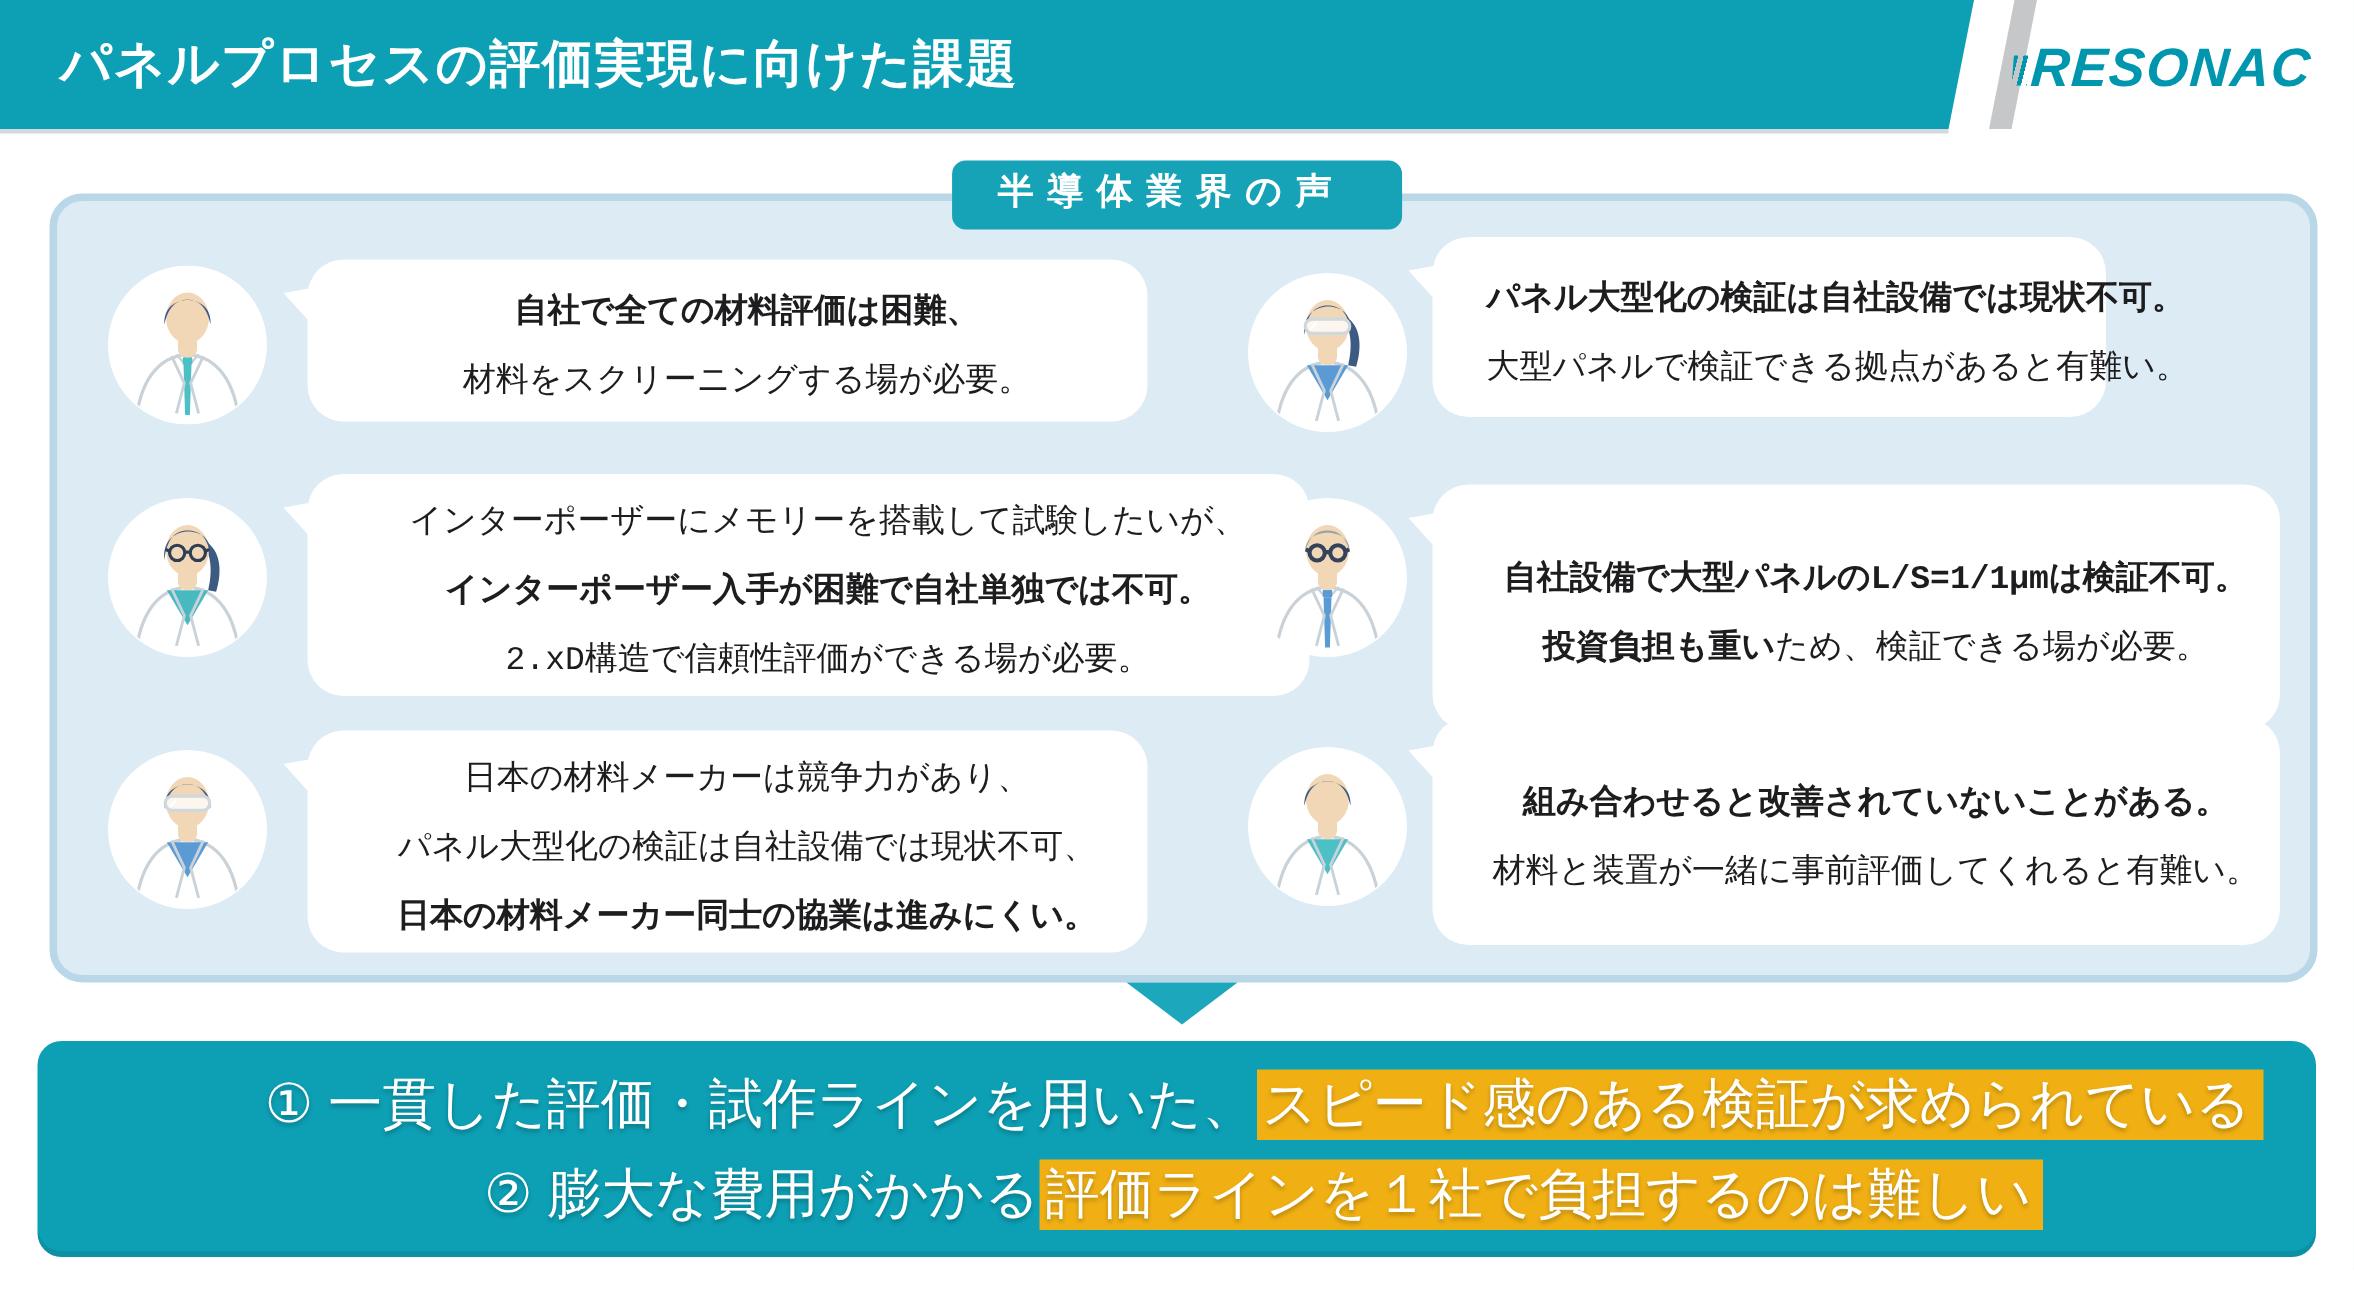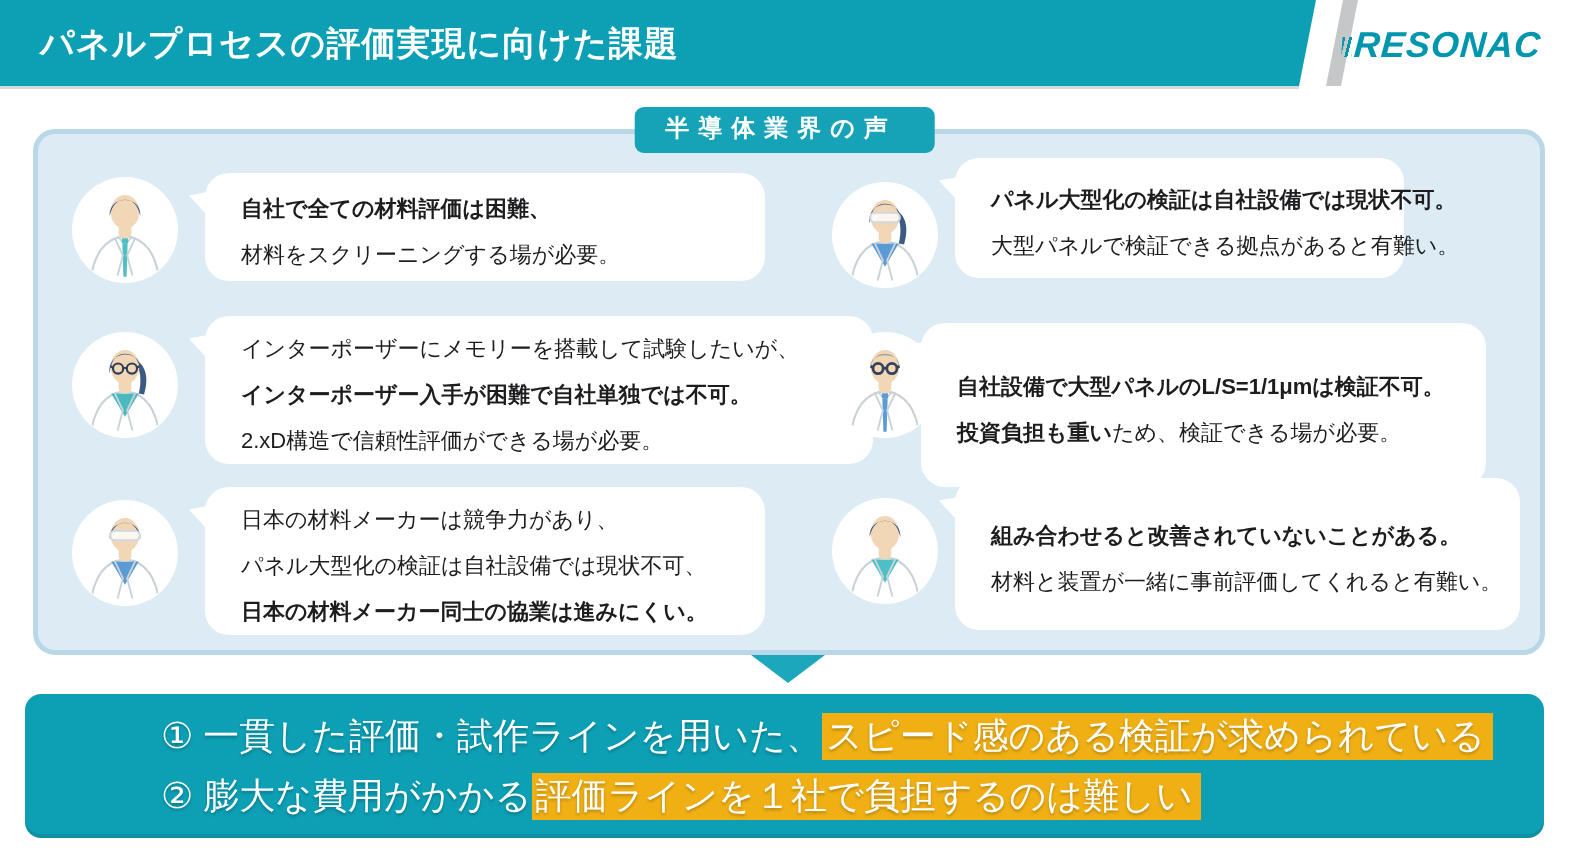--- a/index.html
+++ b/index.html
@@ -1,18 +1,19 @@
 <!DOCTYPE html>
 <html style="--teal: #0d9fb4; --badge: #16a3b8; --arrow: #1ca7bc; --panel_fill: #dcebf4; --panel_border: #b9d7e7; --highlight: #f0b014; --logo: #0096ae; --stripe_gray: #c6c7c9; --text_dark: #1d1d1f;"><head>
 <meta charset="utf-8">
 <style>
   html,body{margin:0;padding:0;background:#ffffff;}
   .slide{
     position:relative;width:1569px;height:864px;overflow:hidden;background:#ffffff;
     font-family:"Liberation Sans","DejaVu Sans",sans-serif;
+    text-align:center;
   }
   
   .header-bar{
     position:absolute;left:0;top:0;width:1569px;height:86px;
     background:var(--teal);
     clip-path:polygon(0 0,1316px 0,1299px 86px,0 86px);
   }
   .header-shadow{
     position:absolute;left:0;top:86px;width:1299px;height:3px;background:#d2dadd;
   }
@@ -45,21 +46,21 @@
     position:absolute;left:50%;top:107px;transform:translateX(-50%);
     height:46px;line-height:42px;padding:0 38px 0 31px;
     background:var(--badge);color:#ffffff;border-radius:9px;
     font-size:24px;font-weight:bold;letter-spacing:9px;white-space:nowrap;z-index:3;
   }
   .voices{position:absolute;inset:0;z-index:2;}
   .avatar{position:absolute;width:106px;height:106px;}
   .bubble{
     position:absolute;background:#ffffff;border-radius:24px;
     display:flex;flex-direction:column;justify-content:center;
-    padding:16px 10px 6px 36px;box-sizing:border-box;
+    padding:16px 10px 6px 36px;box-sizing:border-box;font-family:Liberation Mono, monospace;
   }
   .bubble::before{
     content:"";position:absolute;left:-17px;top:16px;
     border-top:8px solid transparent;border-bottom:20px solid transparent;
     border-right:24px solid #ffffff;transform:rotate(8deg);
   }
   .bline{font-size:22px;line-height:46px;color:var(--text_dark);white-space:nowrap;}
   .bline .b{font-weight:bold;}
   
   .down-arrow{
@@ -213,21 +214,21 @@
             <path d="M36,33.5 C35.5,18 64.5,18 64,33.5 C61,23.5 56,20.5 50,20.5 C44,20.5 39,23.5 36,33.5 Z" fill="#9aa1a7"></path>
             <g stroke="#33435c" stroke-width="2.6" fill="none">
             <circle cx="43.5" cy="34.5" r="4.8"></circle>
               <circle cx="56.5" cy="34.5" r="4.8"></circle>
             <path d="M48.3,34 h3.4"></path>
               <path d="M38.7,33.5 L36.3,32.3"></path>
               <path d="M61.3,33.5 L63.7,32.3"></path>
           </g>
           </g>
         </svg></div>
-      <div class="bubble" style="left: 921px; top: 323px; width: 565px; height: 164px;">
+      <div class="bubble" style="left: 955px; top: 323px; width: 565px; height: 164px;">
         <div class="bline"><span class="b">自社設備で大型パネルのL/S=1/1μmは検証不可。</span></div>
         <div class="bline"><span class="b">投資負担も重い</span><span>ため、検証できる場が必要。</span></div>
       </div>
       <div class="avatar" style="left: 832px; top: 498px;"><svg viewBox="0 0 100 100" width="106" height="106">
     <defs>
             <clipPath id="avclip5">
               <circle cx="50" cy="50" r="49"></circle>
             </clipPath>
           </defs>
     <circle cx="50" cy="50" r="50" fill="#ffffff"></circle>

